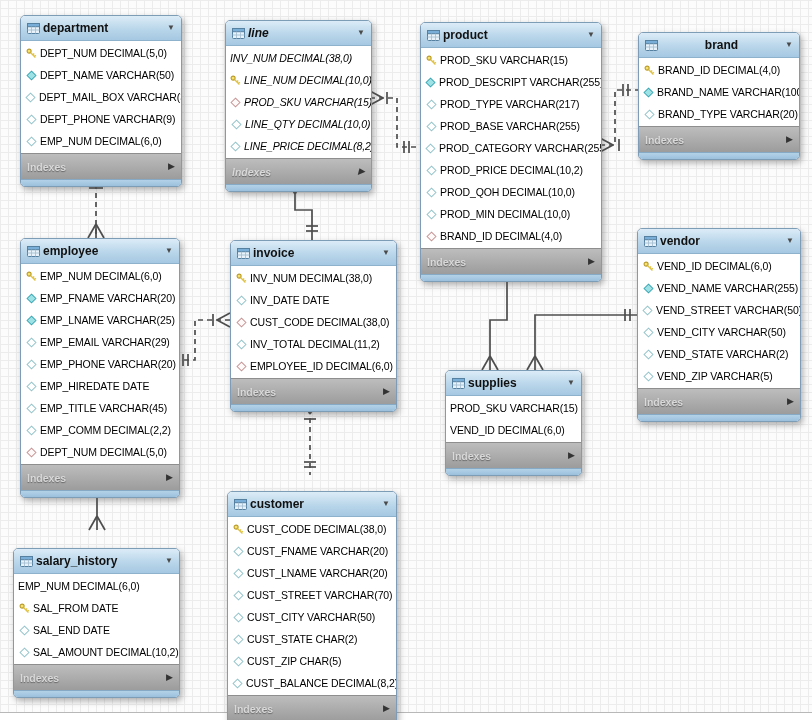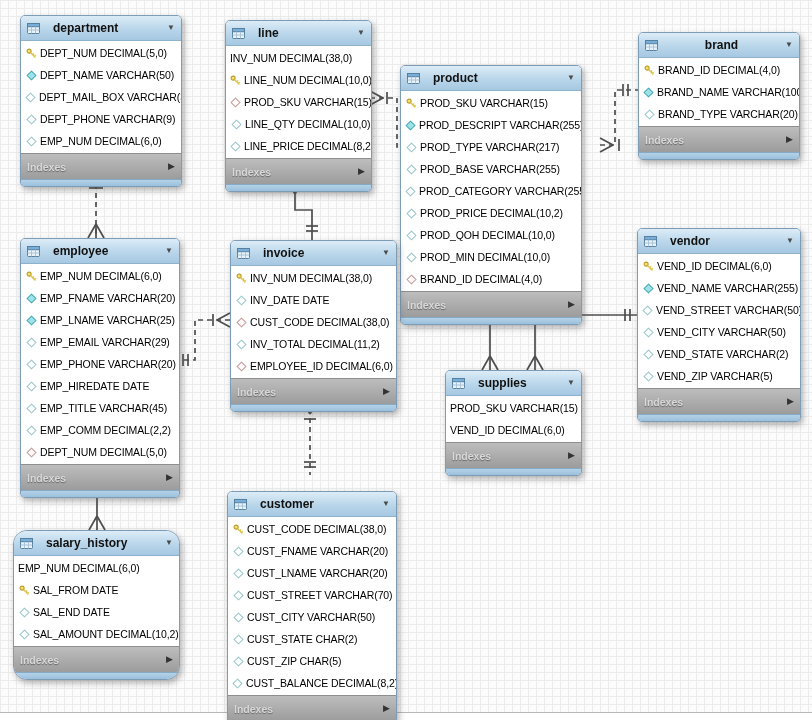--- a/index.html
+++ b/index.html
@@ -15,21 +15,21 @@
     background-size:8px 8px,8px 8px,40px 40px,40px 40px;
   }
   #wires{position:absolute;left:0;top:0;width:812px;height:720px;pointer-events:none;}
   #wires .ln{fill:none;stroke:#4d4d4d;stroke-width:1.7;}
   #wires .dashed{stroke-dasharray:5 4;}
   .tbl{
     position:absolute;border:1px solid #7d9cb6;border-radius:5px;overflow:hidden;
     background:#fff;box-shadow:2px 3px 6px rgba(80,80,80,.45);
   }
   .hd{
-    height:24px;display:flex;align-items:center;gap:13px;padding:0 6px;
+    height:24px;display:flex;align-items:center;gap:3px;padding:0 6px;
     background:linear-gradient(#dcecf7 0%,#b9d6ea 55%,#a6c8e2 100%);
     border-bottom:1px solid #8fb2cc;
   }
   .ttl{font-size:12px;font-weight:bold;color:#111;flex:1;white-space:nowrap;}
   .tri{font-size:8px;color:#4a4a4a;line-height:1;}
   .tic{display:flex;align-items:center;}
   .rows{background:#fff;padding:1px 0;}
   .row{height:22px;display:flex;align-items:center;padding-left:4px;gap:3px;}
   .row .ic{display:flex;align-items:center;width:12px;justify-content:center;}
   .row .lbl{font-size:10.5px;color:#000;white-space:nowrap;letter-spacing:-0.1px;}
@@ -172,21 +172,21 @@
           </span>
           <span class="lbl">EMP_NUM DECIMAL(6,0)</span>
         </div>
       </div>
       <div class="idx">
         <span class="ilb">Indexes</span>
         <span class="arr">▶</span>
       </div>
       <div class="ft"></div>
     </div>
-    <div class="tbl" style="left: 225px; top: 20px; width: 145px;">
+    <div class="tbl" style="left: 225px; top: 20px; width: 145px; font-style: italic;">
       <div class="hd">
         <span class="tic">
           <svg width="13" height="11" viewBox="0 0 13 11">
             <rect x="0.5" y="0.5" width="12" height="10" rx="1" fill="#e8f2fa" stroke="#55809f"></rect>
             <rect x="0.5" y="0.5" width="12" height="3.2" fill="#79aed8" stroke="#55809f"></rect>
             <path d="M4.5 3.7 V10.5 M8.5 3.7 V10.5 M0.5 7 H12.5" stroke="#a7c0d4" stroke-width="0.9"></path>
           </svg>
         </span>
         <span class="ttl">line</span>
         <span class="tri">▼</span>
@@ -228,21 +228,21 @@
           </span>
           <span class="lbl">LINE_PRICE DECIMAL(8,2)</span>
         </div>
       </div>
       <div class="idx">
         <span class="ilb">Indexes</span>
         <span class="arr">▶</span>
       </div>
       <div class="ft"></div>
     </div>
-    <div class="tbl" style="left: 400px; top: 22px; width: 180px; margin-top: 43px;">
+    <div class="tbl" style="left: 420px; top: 22px; width: 180px;">
       <div class="hd">
         <span class="tic">
           <svg width="13" height="11" viewBox="0 0 13 11">
             <rect x="0.5" y="0.5" width="12" height="10" rx="1" fill="#e8f2fa" stroke="#55809f"></rect>
             <rect x="0.5" y="0.5" width="12" height="3.2" fill="#79aed8" stroke="#55809f"></rect>
             <path d="M4.5 3.7 V10.5 M8.5 3.7 V10.5 M0.5 7 H12.5" stroke="#a7c0d4" stroke-width="0.9"></path>
           </svg>
         </span>
         <span class="ttl">product</span>
         <span class="tri">▼</span>
@@ -700,21 +700,21 @@
           </span>
           <span class="lbl">CUST_BALANCE DECIMAL(8,2)</span>
         </div>
       </div>
       <div class="idx">
         <span class="ilb">Indexes</span>
         <span class="arr">▶</span>
       </div>
       <div class="ft"></div>
     </div>
-    <div class="tbl" style="left: 13px; top: 530px; width: 165px; border-radius: 14px;">
+    <div class="tbl" style="left: 13px; top: 548px; width: 165px;">
       <div class="hd">
         <span class="tic">
           <svg width="13" height="11" viewBox="0 0 13 11">
             <rect x="0.5" y="0.5" width="12" height="10" rx="1" fill="#e8f2fa" stroke="#55809f"></rect>
             <rect x="0.5" y="0.5" width="12" height="3.2" fill="#79aed8" stroke="#55809f"></rect>
             <path d="M4.5 3.7 V10.5 M8.5 3.7 V10.5 M0.5 7 H12.5" stroke="#a7c0d4" stroke-width="0.9"></path>
           </svg>
         </span>
         <span class="ttl">salary_history</span>
         <span class="tri">▼</span>

